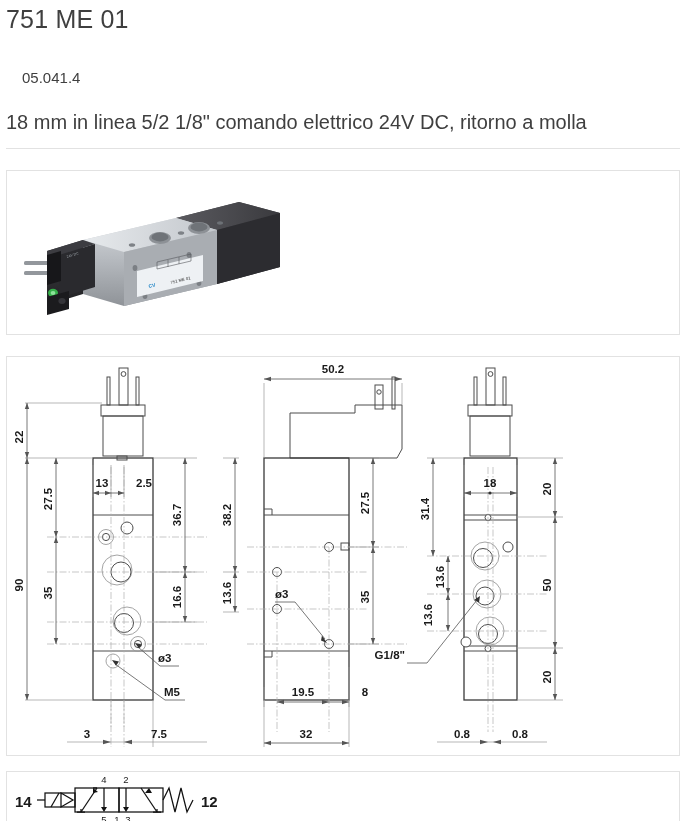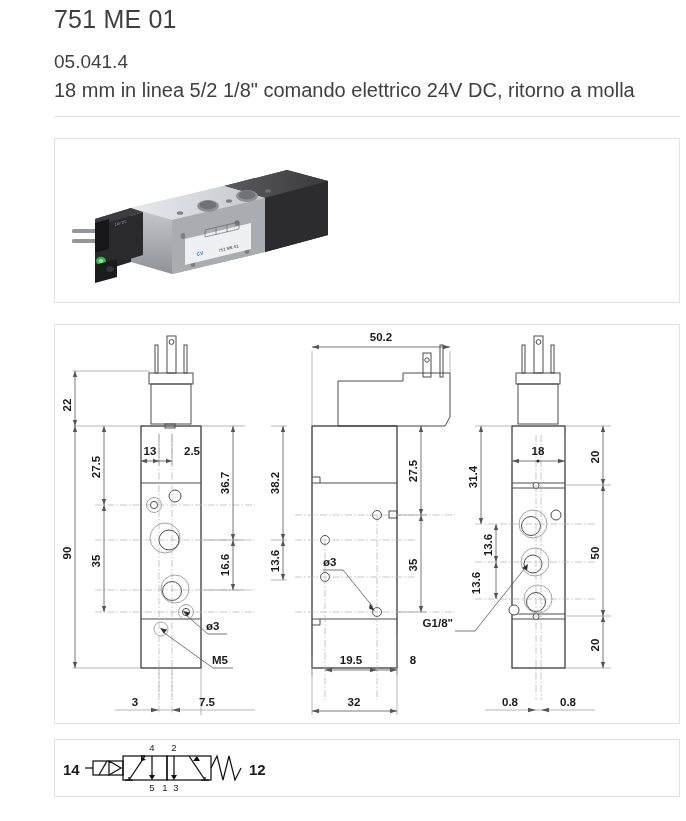--- a/index.html
+++ b/index.html
@@ -5,38 +5,38 @@
 <style>
   * { box-sizing: border-box; }
   html, body {
     margin: 0; padding: 0;
     width: 686px; height: 821px;
     background: #ffffff;
     font-family: "Liberation Sans", sans-serif;
     color: #333333;
     overflow: hidden;
   }
-  .page { position: relative; width: 686px; height: 821px; padding-left: 48px; }
+  .page { position: relative; width: 686px; height: 821px; }
 
   
   .header { padding: 0 6px; }
   .product-title {
     font-size: 25px;
     font-weight: 400;
     color: #3f3f3f;
     letter-spacing: .2px;
     margin: 0;
     padding-top: 4px;
     line-height: 30px;
   }
   .product-code {
-    font-size: 19px;
+    font-size: 15px;
     font-weight: 400;
     color: #3f3f3f;
-    margin: 0;
+    margin: 16px;
     padding-top: 16px;
     line-height: 24px;
   }
   .product-desc {
     font-size: 20px;
     font-weight: 400;
     color: #3f3f3f;
     margin: 0;
     padding-top: 7px;
     line-height: 18px;

